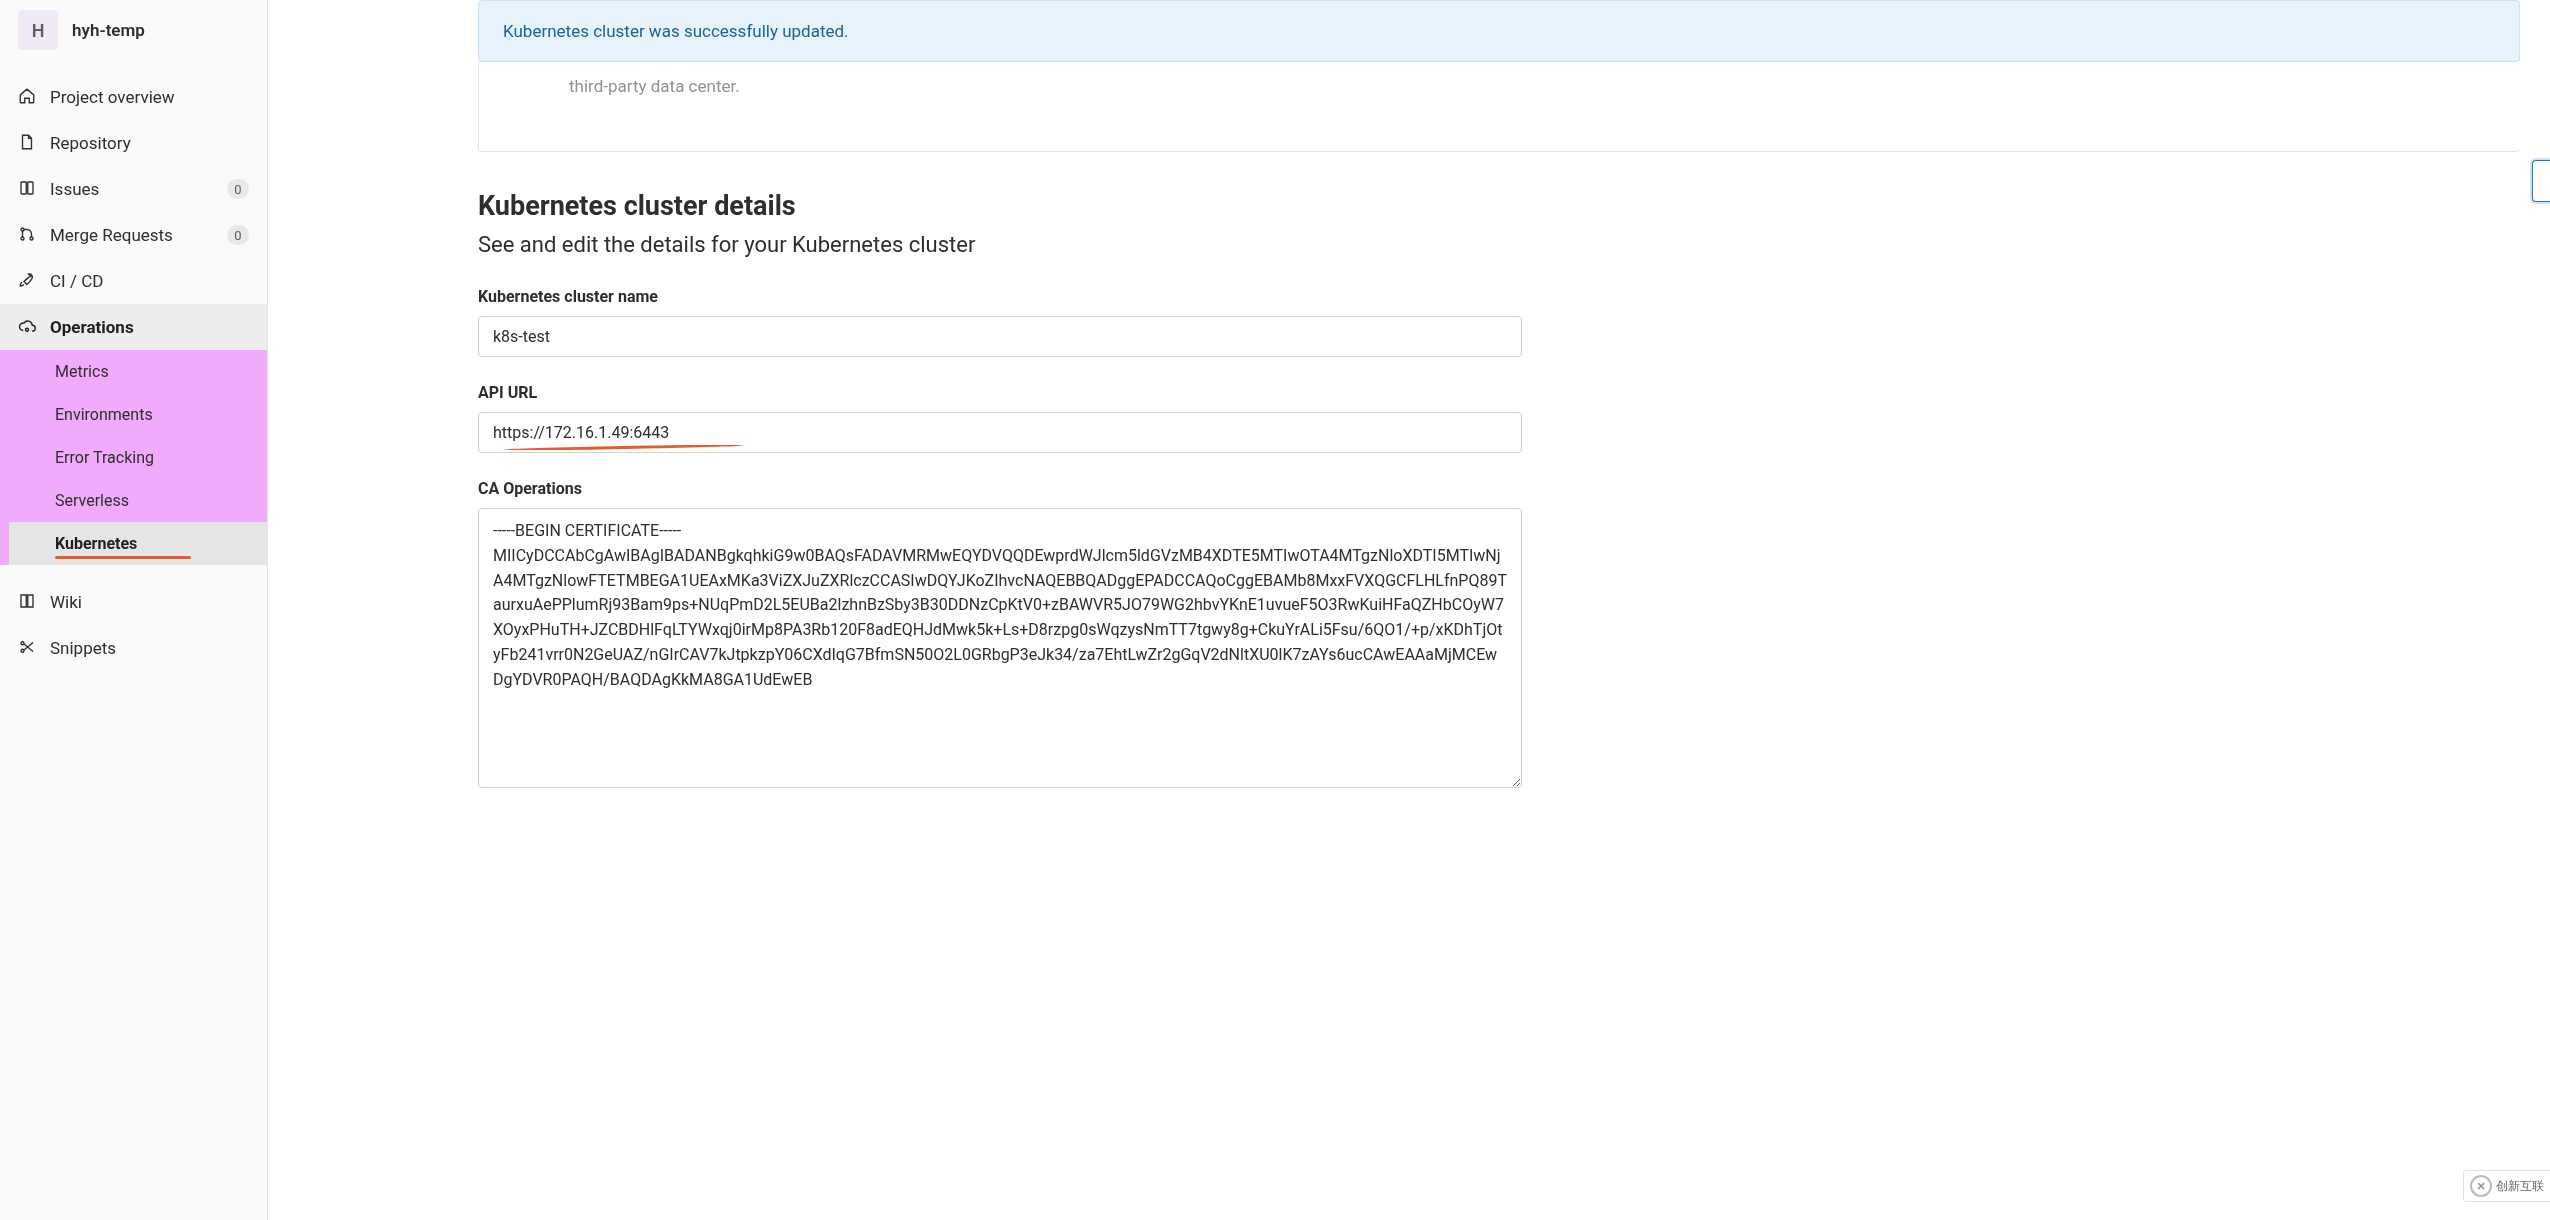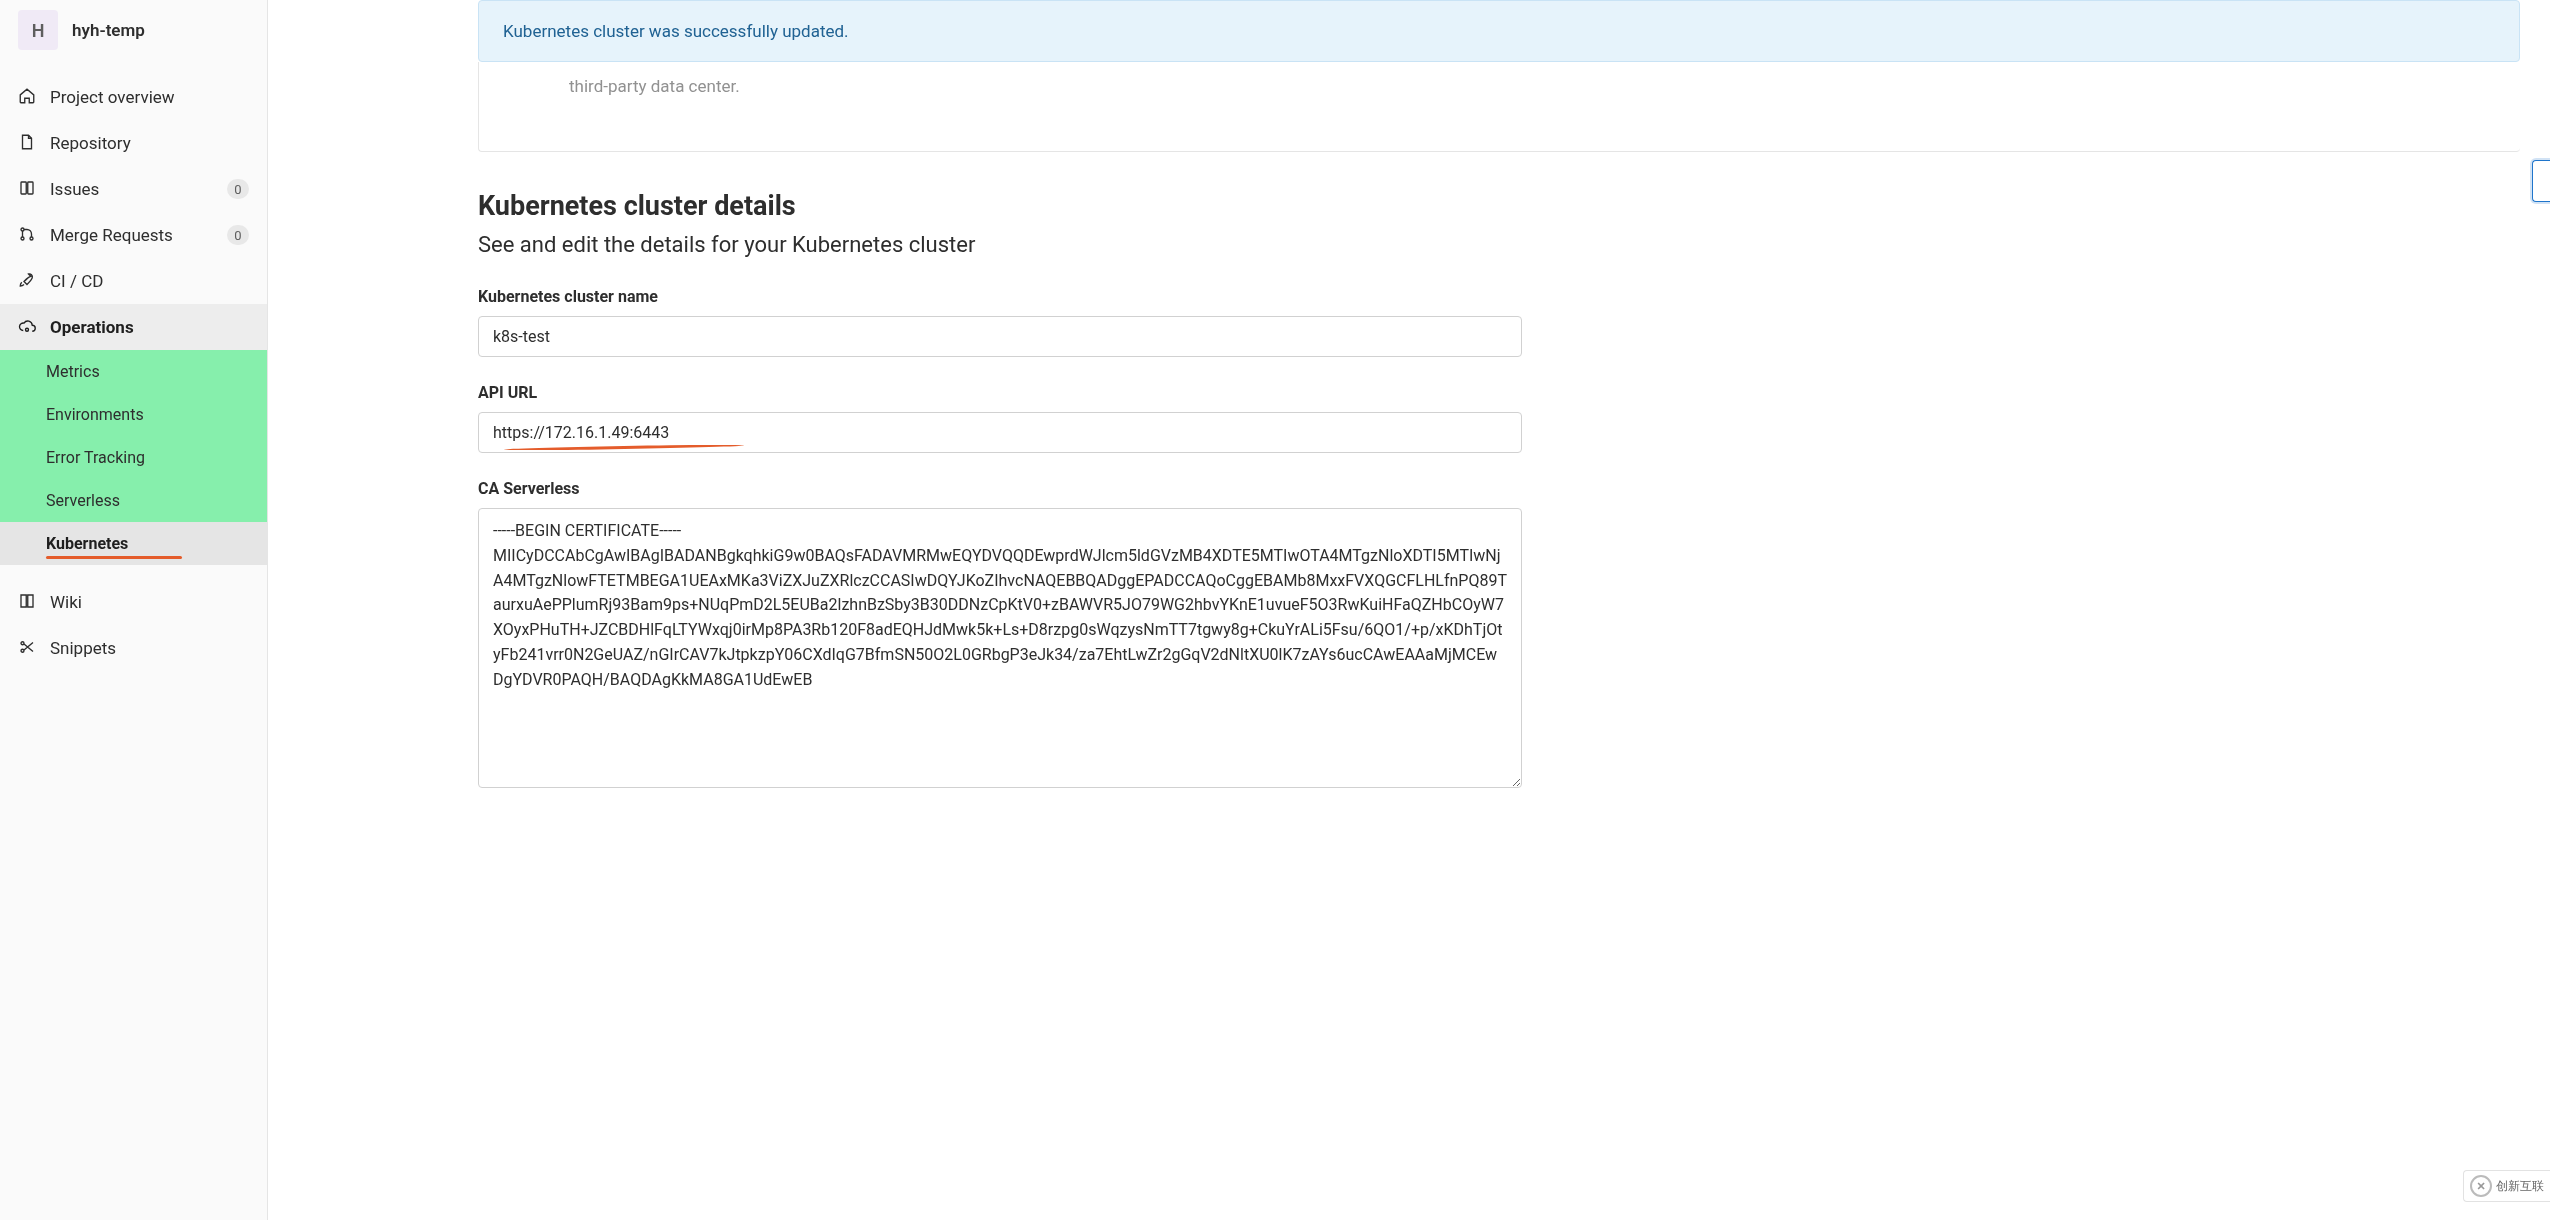--- a/index.html
+++ b/index.html
@@ -91,21 +91,22 @@
       min-width: 22px;
       height: 20px;
       display: flex;
       align-items: center;
       justify-content: center;
       font-size: 13px;
       padding: 0 6px;
     }
     .sub-nav {
       list-style: none;
-      background: #86efac;
+      background: #f0abfc;
+      padding-left: 9px;
     }
     .sub-nav-item {
       padding: 12px 18px 12px 46px;
       cursor: pointer;
       font-size: 16px;
       color: #2e2e2e;
       position: relative;
     }
     .sub-nav-item.active {
       background: #e5e5e5;
@@ -372,21 +373,21 @@
       <input type="text" class="form-input" value="k8s-test" style="">
     </div>
 
     <div class="form-group api-wrapper">
       <label class="form-label">API URL</label>
       <input type="text" class="form-input" value="https://172.16.1.49:6443" style="">
       <div class="underline-api"></div>
     </div>
 
     <div class="form-group">
-      <label class="form-label">CA Serverless</label>
+      <label class="form-label">CA Operations</label>
       <textarea class="form-textarea" style="">-----BEGIN CERTIFICATE-----
 MIICyDCCAbCgAwIBAgIBADANBgkqhkiG9w0BAQsFADAVMRMwEQYDVQQDEwprdWJlcm5ldGVzMB4XDTE5MTIwOTA4MTgzNloXDTI5MTIwNjA4MTgzNlowFTETMBEGA1UEAxMKa3ViZXJuZXRlczCCASIwDQYJKoZIhvcNAQEBBQADggEPADCCAQoCggEBAMb8MxxFVXQGCFLHLfnPQ89TaurxuAePPlumRj93Bam9ps+NUqPmD2L5EUBa2lzhnBzSby3B30DDNzCpKtV0+zBAWVR5JO79WG2hbvYKnE1uvueF5O3RwKuiHFaQZHbCOyW7XOyxPHuTH+JZCBDHlFqLTYWxqj0irMp8PA3Rb120F8adEQHJdMwk5k+Ls+D8rzpg0sWqzysNmTT7tgwy8g+CkuYrALi5Fsu/6QO1/+p/xKDhTjOtyFb241vrr0N2GeUAZ/nGIrCAV7kJtpkzpY06CXdIqG7BfmSN50O2L0GRbgP3eJk34/za7EhtLwZr2gGqV2dNltXU0lK7zAYs6ucCAwEAAaMjMCEwDgYDVR0PAQH/BAQDAgKkMA8GA1UdEwEB</textarea>
     </div>
   </main>
 </div>
 
 <div class="side-button"></div>
 
 <div class="floating-badge">
   <div class="badge-circle">✕</div>

